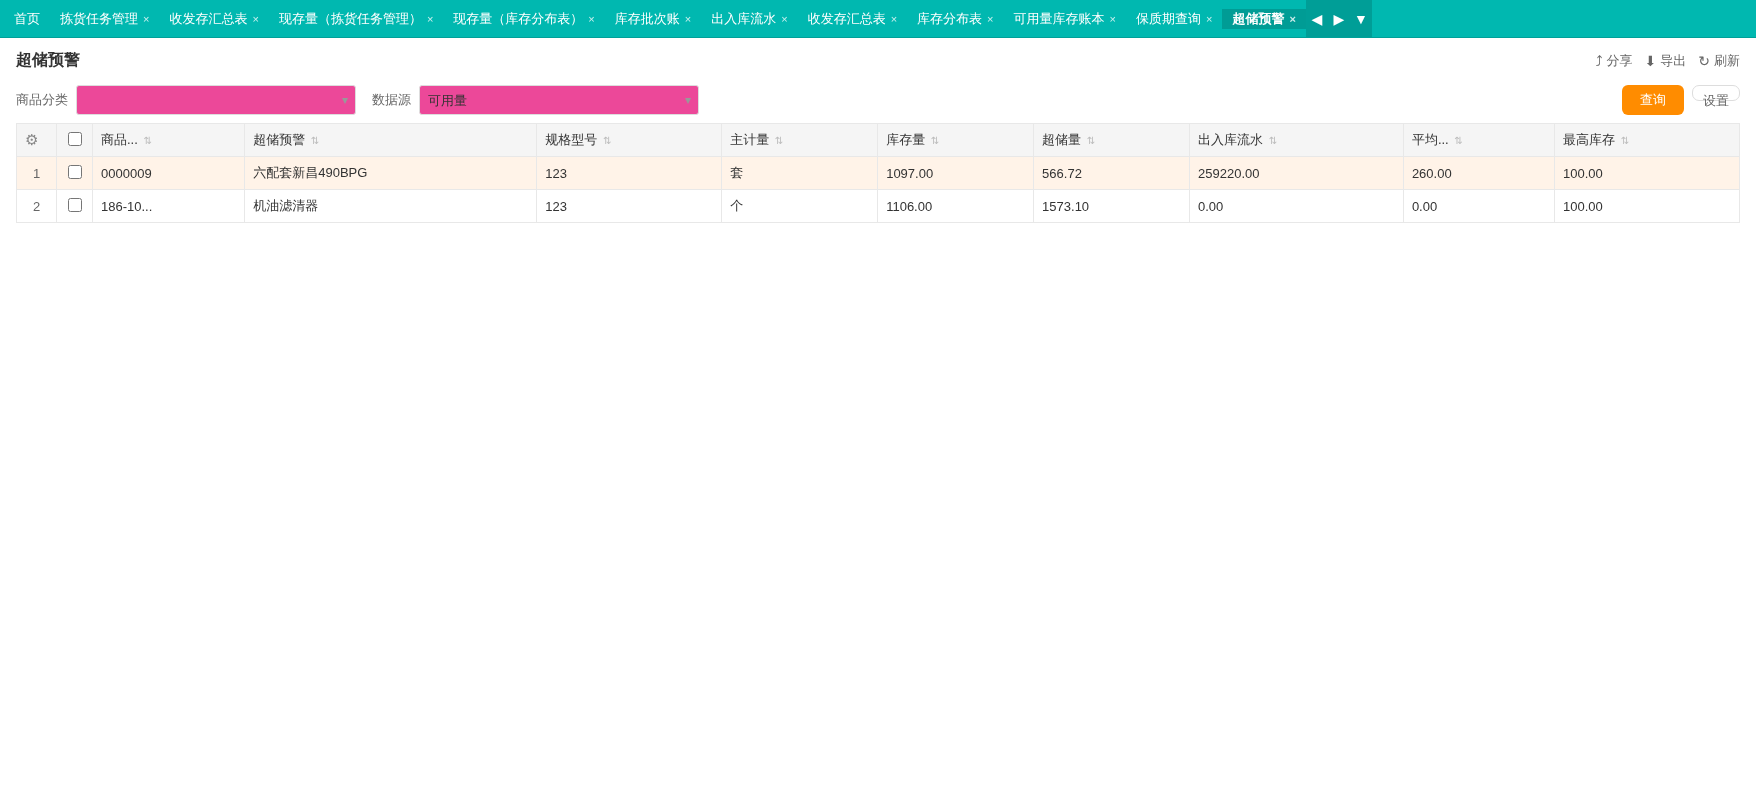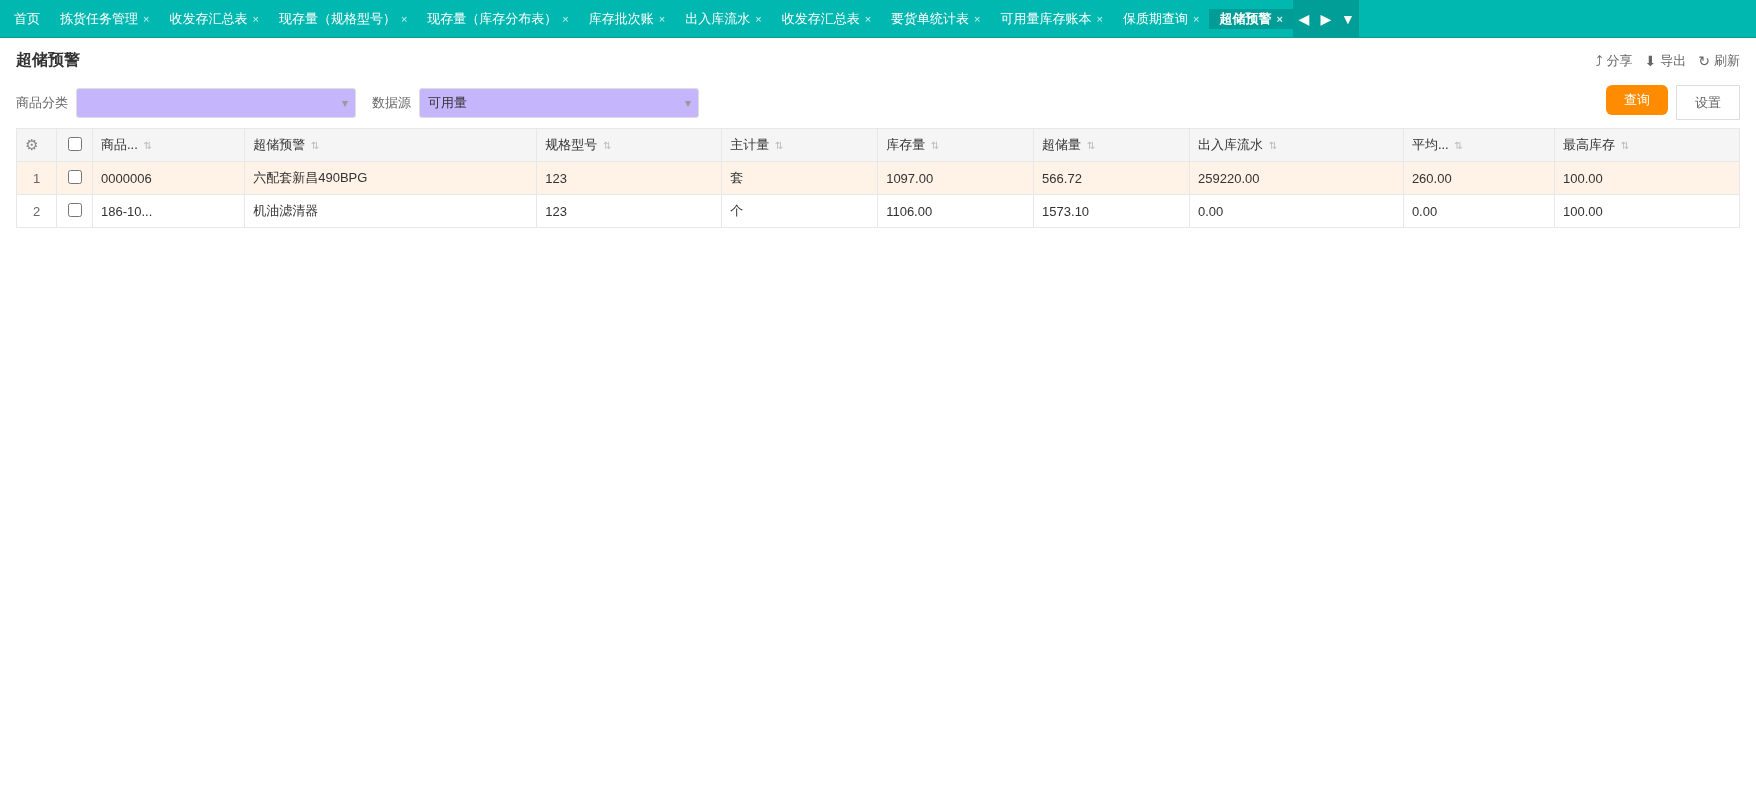--- a/index.html
+++ b/index.html
@@ -85,21 +85,21 @@
     }
     .filter-label {
       color: #666;
       white-space: nowrap;
       font-size: 13px;
     }
     .filter-select {
       border: 1px solid #ddd;
       border-radius: 3px;
       padding: 4px 28px 4px 8px;
-      background: #c4b5fd;
+      background: #ec4899;
       appearance: none;
       -webkit-appearance: none;
       width: 280px;
       height: 30px;
       color: #333;
       font-size: 13px;
       cursor: pointer;
       position: relative;
     }
     .filter-select-wrapper {
@@ -122,25 +122,25 @@
       padding: 0 18px;
       border-radius: 6px;
       cursor: pointer;
       font-size: 13px;
       height: 30px;
     }
     .btn-settings {
       background: #fff;
       color: #666;
       border: 1px solid #ddd;
-      padding: 6px 18px;
-      border-radius: 1px;
-      cursor: pointer;
-      font-size: 13px;
-      height: 35px;
+      padding: 6px 10px;
+      border-radius: 7px;
+      cursor: pointer;
+      font-size: 13px;
+      height: 16px;
     }
 
     
     .data-table {
       width: 100%;
       border-collapse: collapse;
       margin-top: 4px;
     }
     .data-table th {
       background: #f5f5f5;
@@ -202,41 +202,41 @@
   </div>
   <div class="nav-item">
     <span>拣货任务管理</span>
     <span class="close-x">×</span>
   </div>
   <div class="nav-item">
     <span>收发存汇总表</span>
     <span class="close-x">×</span>
   </div>
   <div class="nav-item">
-    <span>现存量（规格型号）</span>
+    <span>现存量（拣货任务管理）</span>
     <span class="close-x">×</span>
   </div>
   <div class="nav-item">
     <span>现存量（库存分布表）</span>
     <span class="close-x">×</span>
   </div>
   <div class="nav-item">
     <span>库存批次账</span>
     <span class="close-x">×</span>
   </div>
   <div class="nav-item">
     <span>出入库流水</span>
     <span class="close-x">×</span>
   </div>
   <div class="nav-item">
     <span>收发存汇总表</span>
     <span class="close-x">×</span>
   </div>
   <div class="nav-item">
-    <span>要货单统计表</span>
+    <span>库存分布表</span>
     <span class="close-x">×</span>
   </div>
   <div class="nav-item">
     <span>可用量库存账本</span>
     <span class="close-x">×</span>
   </div>
   <div class="nav-item">
     <span>保质期查询</span>
     <span class="close-x">×</span>
   </div>
@@ -341,21 +341,21 @@
           <span class="sort-icon">⇅</span>
         </th>
       </tr>
     </thead>
     <tbody id="table-body">
     <tr class="highlighted">
       <td class="row-num">1</td>
       <td class="col-check">
         <input type="checkbox" style="">
       </td>
-      <td>0000006</td>
+      <td>0000009</td>
       <td>六配套新昌490BPG</td>
       <td>123</td>
       <td>套</td>
       <td>1097.00</td>
       <td>566.72</td>
       <td>259220.00</td>
       <td>260.00</td>
       <td>100.00</td>
     </tr>
         <tr>

